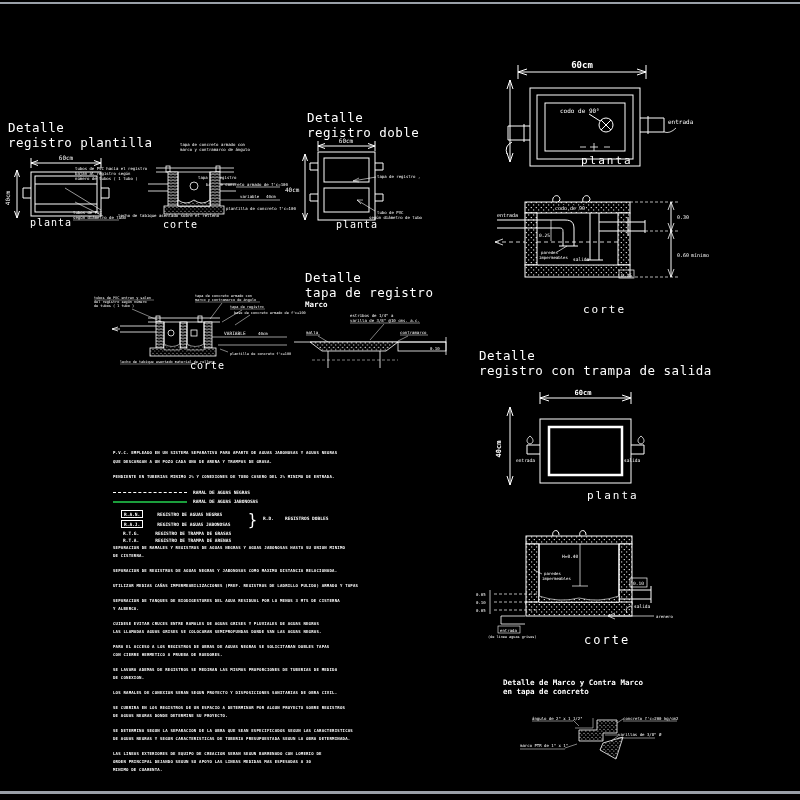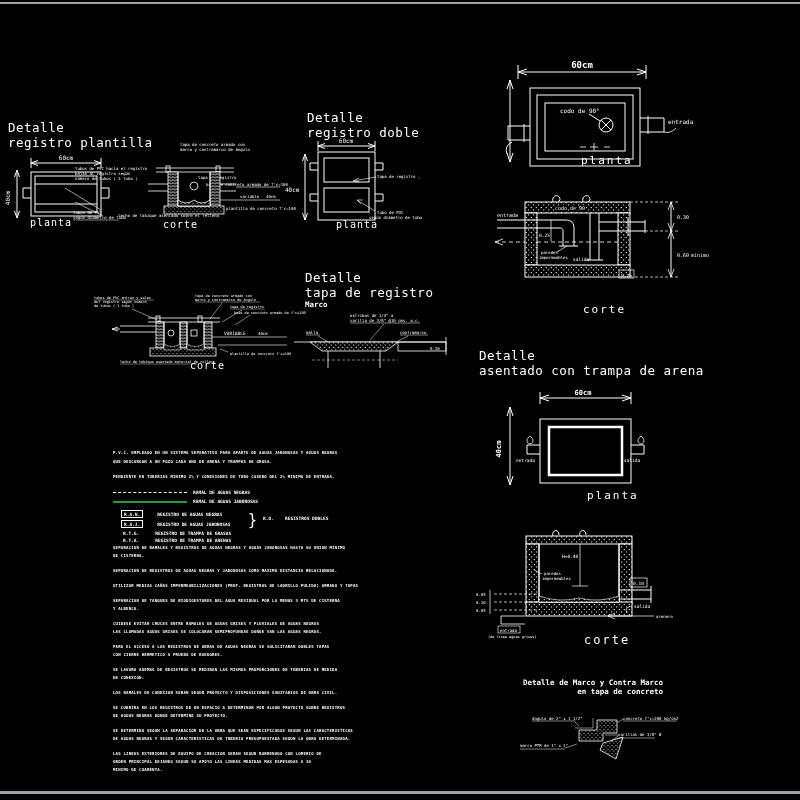--- a/index.html
+++ b/index.html
@@ -20,21 +20,21 @@
   .spec-body .spec-line{line-height:8px;}
   .legend-row{position:absolute;display:flex;align-items:center;}
   .legend-label{font-size:4.5px;font-weight:bold;white-space:nowrap;}
   .legend-abbr{font-size:4.5px;font-weight:bold;}
   .legend-box{display:inline-block;border:1px solid #fff;padding:0.5px 2px;font-size:4.5px;font-weight:bold;}
   .dash-sample{display:inline-block;width:74px;height:0;border-top:1px dashed #fff;margin-right:6px;}
   .green-sample{display:inline-block;width:74px;height:2px;margin-right:6px;}
   .rule{position:absolute;left:0;width:800px;}
   svg{overflow:visible;display:block;}
   svg text{fill:#fff;font-family:"DejaVu Sans Mono",monospace;}
-  .marco-title{font-size:7.5px;font-weight:bold;line-height:9px;text-align:right;width:160px;}
+  .marco-title{font-size:7.5px;font-weight:bold;line-height:9px;text-align:left;width:160px;}
 </style>
 </head>
 <body>
 
 <div id="canvas">
 
   <div class="rule" style="top:2px;height:2px;background:#9aa0a8;"></div>
   <div class="rule" style="top:791px;height:3px;background:#9aa0a8;"></div>
 
 
@@ -353,21 +353,21 @@
     </div>
     <div class="p">
       <div class="t spec-line">LAS LINEAS EXTERIORES DE EQUIPO DE CREACION SERAN SEGUN BARRENADO CON LOMERIO DE</div>
       <div class="t spec-line">ORDEN PRINCIPAL DEJANDO SEGUN SU APOYO LAS LINEAS MEDIDAS MAS ESPESADAS A 30</div>
       <div class="t spec-line">MINIMO DE CUARENTA.</div>
     </div>
   </div>
 
   <div class="abs t sec-title" style="left:479px;top:348px;">
     <div>Detalle</div>
-    <div>asentado con trampa de arena</div>
+    <div>registro con trampa de salida</div>
   </div>
 
   <svg class="abs" style="left:483px;top:383px;" width="185" height="115" viewBox="0 0 185 115">
     <g stroke="#fff" fill="none" stroke-width="1">
       <path d="M57 15 H148 M57 15 l9 -3 M57 15 l9 3 M148 15 l-9 -3 M148 15 l-9 3 M57 9 V21 M148 9 V21"></path>
       <path d="M27 24 V102 M27 24 l-3 9 M27 24 l3 9 M27 102 l-3 -9 M27 102 l3 -9"></path>
       <rect x="57" y="36" width="91" height="64"></rect>
       <rect x="66" y="44" width="73" height="48" stroke-width="2.5"></rect>
       <path d="M44 62 H57 M44 71 H57 M44 62 V71"></path>
       <path d="M47 53 c4 3 4 7 0 8 c-4 -1 -4 -5 0 -8" stroke-width="0.8"></path>

